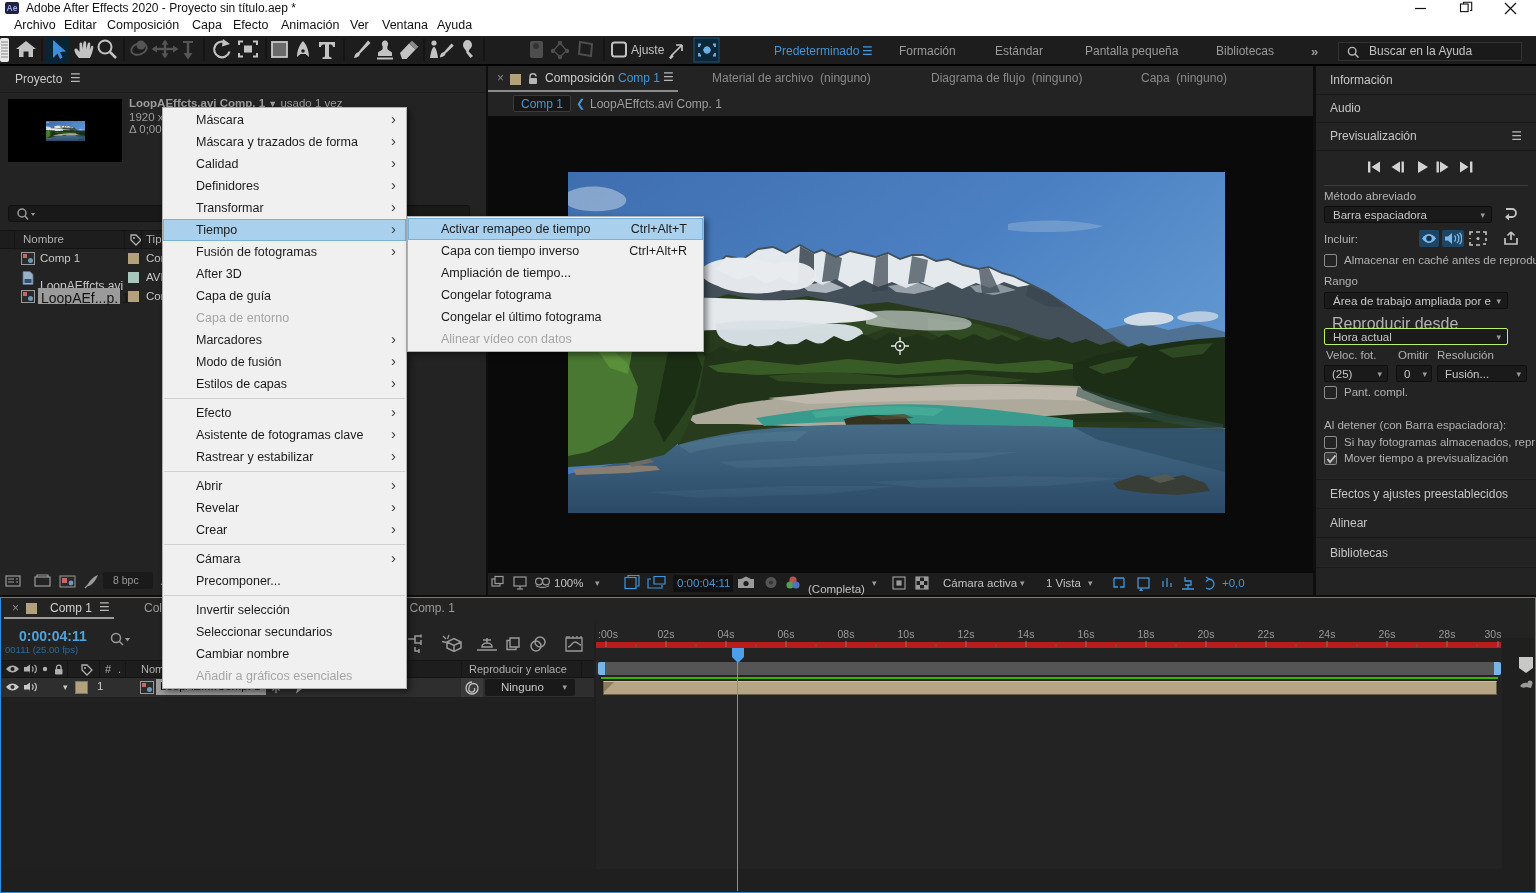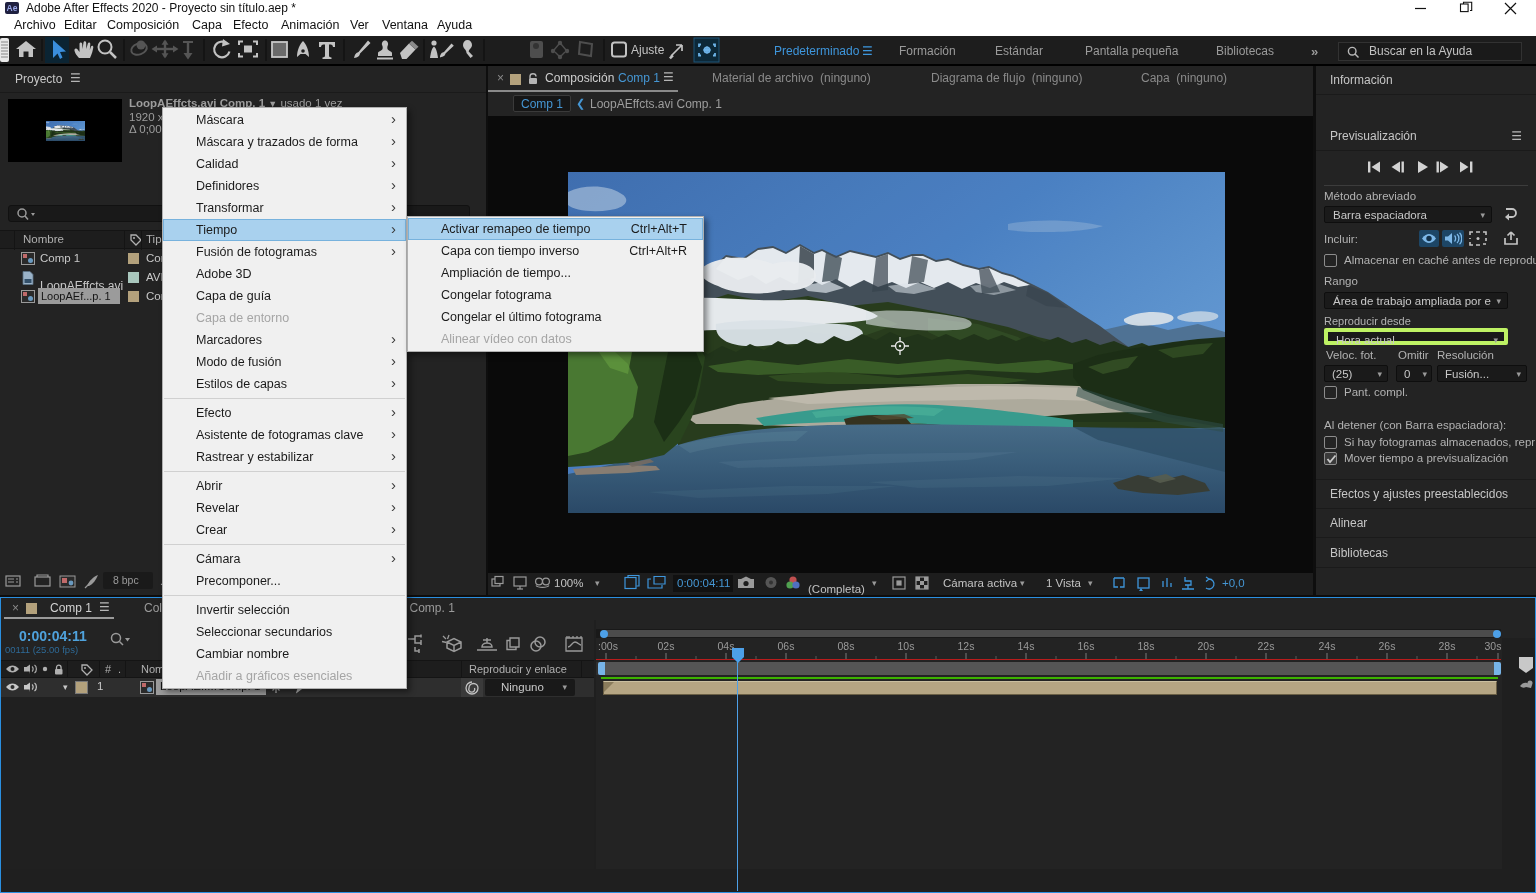--- a/index.html
+++ b/index.html
@@ -328,21 +328,21 @@
       <div class="abs" style="top:4px;left:128px;width:11px;height:11px;background:#a9c7bd"></div>
       <div class="abs" style="top:3px;left:146px;font-size:11.5px;color:#c8c8c8">AVI</div>
     </div>
     <div class="abs" style="top:221px;left:0;width:486px;height:19px">
       <svg width="14" height="13" viewBox="0 0 14 13" style="position:absolute;top:3px;left:21px">
           <rect x="0.5" y="0.5" width="13" height="12" fill="#2a2a2a" stroke="#9a9a9a"></rect>
           <path d="M2 2 h4 v4 h-4 Z" fill="#c06a6a"></path>
           <circle cx="9.5" cy="8.5" r="2.5" fill="#6a9ac0"></circle>
         </svg>
       <div class="abs" style="top:1px;left:38px;width:82px;height:16px;background:#9b9b9b"></div>
-      <div class="abs" style="top:3px;left:41px;font-size:11px;color:#151515">LoopAEf...p. 1</div>
+      <div class="abs" style="top:3px;left:41px;font-size:14px;color:#151515">LoopAEf...p. 1</div>
       <div class="abs" style="top:4px;left:128px;width:11px;height:11px;background:#b3a17c"></div>
       <div class="abs" style="top:3px;left:146px;font-size:11.5px;color:#c8c8c8">Composición</div>
     </div>
 
     <div class="abs" style="top:504px;left:0;width:486px;height:25px;background:#232323">
       <svg width="100" height="20" viewBox="0 0 100 20" style="position:absolute;top:2px;left:5px">
         <g fill="none" stroke="#9a9a9a" stroke-width="1.2">
           <rect x="1" y="4" width="14" height="10"></rect>
             <path d="M3 7 h6 M3 10 h6 M11 7 h2 M11 10 h2"></path>
           <rect x="30" y="5" width="15" height="9"></rect>
@@ -448,20 +448,21 @@
       <div class="abs" style="top:4px;left:455px;color:#c3c3c3;font-size:11.5px">Cámara activa</div>
       <div class="abs" style="top:5px;left:532px;color:#9a9a9a;font-size:9px">▾</div>
       <div class="abs" style="top:4px;left:558px;color:#c3c3c3;font-size:11.5px">1 Vista</div>
       <div class="abs" style="top:5px;left:600px;color:#9a9a9a;font-size:9px">▾</div>
       <div class="abs" style="top:4px;left:734px;color:#4596d3;font-size:11.5px">+0,0</div>
     </div>
   </div>
 
   <div id="rightp" class="panel">
     <div class="rhead" style="top:0">Información</div>
+    <div class="rhead" style="top:28px">Audio</div>
     <div class="rhead" style="top:56px">Previsualización<span style="position:absolute;right:14px;color:#b5b5b5">☰</span></div>
 
     <svg width="112" height="16" viewBox="0 0 112 16" style="position:absolute;top:93px;left:50px" fill="#d2d2d2">
       <rect x="2" y="2.5" width="2.4" height="11"></rect>
         <path d="M14 2.5 L5.5 8 L14 13.5 Z"></path>
       <path d="M34 2.5 L25.5 8 L34 13.5 Z"></path>
         <rect x="35.5" y="2.5" width="2.4" height="11"></rect>
       <path d="M52 2 L62 8 L52 14 Z"></path>
       <path d="M74 2.5 L82.5 8 L74 13.5 Z"></path>
         <rect x="70.5" y="2.5" width="2.4" height="11"></rect>
@@ -500,22 +501,22 @@
     <svg width="16" height="16" viewBox="0 0 16 16" style="position:absolute;top:164px;left:187px">
       <path d="M2 8 V14 H14 V8 M8 10 V2 M8 2 L4.5 5.5 M8 2 L11.5 5.5" stroke="#c3c3c3" stroke-width="1.7" fill="none"></path>
     </svg>
     <div class="abs" style="top:188px;left:8px;width:13px;height:13px;border:1px solid #8c8c8c;border-radius:2px"></div>
     <div class="abs" style="top:188px;left:28px;font-size:11.5px;color:#b2b2b2;white-space:nowrap;width:192px;overflow:hidden">Almacenar en caché antes de reproduc</div>
     <div class="abs" style="top:209px;left:8px;font-size:11.5px;color:#b2b2b2">Rango</div>
     <div class="abs" style="top:226px;left:8px;width:184px;height:17px;background:#1a1a1a;border:1px solid #0e0e0e;border-radius:2px">
       <div class="abs" style="top:2px;left:8px;font-size:11.5px;color:#c8c8c8;white-space:nowrap;width:158px;overflow:hidden">Área de trabajo ampliada por el ...</div>
       <div class="abs" style="top:3px;right:6px;font-size:9px;color:#9a9a9a">▾</div>
     </div>
-    <div class="abs" style="top:249px;left:8px;font-size:11px;color:#b2b2b2">Reproducir desde</div>
-    <div class="abs" style="top:262px;left:8px;width:184px;height:17px;background:#1a1a1a;border:4px solid #bef264;border-radius:2px">
+    <div class="abs" style="top:249px;left:16px;font-size:16px;color:#b2b2b2">Reproducir desde</div>
+    <div class="abs" style="top:262px;left:8px;width:184px;height:17px;background:#1a1a1a;border:1px solid #bef264;border-radius:2px">
       <div class="abs" style="top:2px;left:8px;font-size:11.5px;color:#c8c8c8">Hora actual</div>
       <div class="abs" style="top:3px;right:6px;font-size:9px;color:#9a9a9a">▾</div>
     </div>
     <div class="abs" style="top:283px;left:10px;font-size:11.5px;color:#b2b2b2">Veloc. fot.</div>
     <div class="abs" style="top:283px;left:82px;font-size:11.5px;color:#b2b2b2">Omitir</div>
     <div class="abs" style="top:283px;left:121px;font-size:11.5px;color:#b2b2b2">Resolución</div>
     <div class="abs" style="top:299px;left:8px;width:64px;height:17px;background:#1a1a1a;border:1px solid #0e0e0e;border-radius:2px">
       <div class="abs" style="top:2px;left:7px;font-size:11.5px;color:#c8c8c8">(25)</div>
       <div class="abs" style="top:3px;right:5px;font-size:9px;color:#9a9a9a">▾</div>
     </div>
@@ -639,21 +640,21 @@
 
 
     <div class="abs" style="top:22px;left:595px;width:939px;height:249px;background:#232323">
       <div class="abs" style="top:0;left:0;width:939px;height:40px;background:#232323"></div>
 
       <div class="abs" style="top:9px;left:0;width:905px;height:9px;background:#191919"></div>
       <div class="abs" style="top:10px;left:5px;width:897px;height:7px;background:#4c4c4c;border-radius:3px"></div>
       <div class="abs" style="top:10px;left:4px;width:8px;height:8px;background:#4da0e8;border-radius:50%"></div>
       <div class="abs" style="top:10px;left:897px;width:8px;height:8px;background:#4da0e8;border-radius:50%"></div>
 
-      <div class="abs" style="top:18px;left:0;width:905px;height:22px;background:#232323;border-bottom:1px solid #b91c1c" id="ruler">
+      <div class="abs" style="top:6px;left:0;width:905px;height:22px;background:#232323;border-bottom:6px solid #b91c1c" id="ruler">
         <svg width="905" height="22" viewBox="0 0 905 22" style="position:absolute;top:0;left:0">
           <g fill="#9a9a9a" font-size="10.5" font-family="Liberation Sans, sans-serif" text-anchor="middle">
             <text x="12" y="12">:00s</text>
               <text x="70" y="12">02s</text>
               <text x="130" y="12">04s</text>
               <text x="190" y="12">06s</text>
               <text x="250" y="12">08s</text>
               <text x="310" y="12">10s</text>
               <text x="370" y="12">12s</text>
               <text x="430" y="12">14s</text>
@@ -732,21 +733,21 @@
   </div>
 
   <div id="ctxmenu">
     <div class="ci">Máscara<span class="arr">›</span></div>
     <div class="ci">Máscara y trazados de forma<span class="arr">›</span></div>
     <div class="ci">Calidad<span class="arr">›</span></div>
     <div class="ci">Definidores<span class="arr">›</span></div>
     <div class="ci">Transformar<span class="arr">›</span></div>
     <div class="ci hi">Tiempo<span class="arr">›</span></div>
     <div class="ci">Fusión de fotogramas<span class="arr">›</span></div>
-    <div class="ci">Adobe 3D</div>
+    <div class="ci">After 3D</div>
     <div class="ci">Capa de guía</div>
     <div class="ci dis">Capa de entorno</div>
     <div class="ci">Marcadores<span class="arr">›</span></div>
     <div class="ci">Modo de fusión<span class="arr">›</span></div>
     <div class="ci">Estilos de capas<span class="arr">›</span></div>
     <div class="csep"></div>
     <div class="ci">Efecto<span class="arr">›</span></div>
     <div class="ci">Asistente de fotogramas clave<span class="arr">›</span></div>
     <div class="ci">Rastrear y estabilizar<span class="arr">›</span></div>
     <div class="csep"></div>

